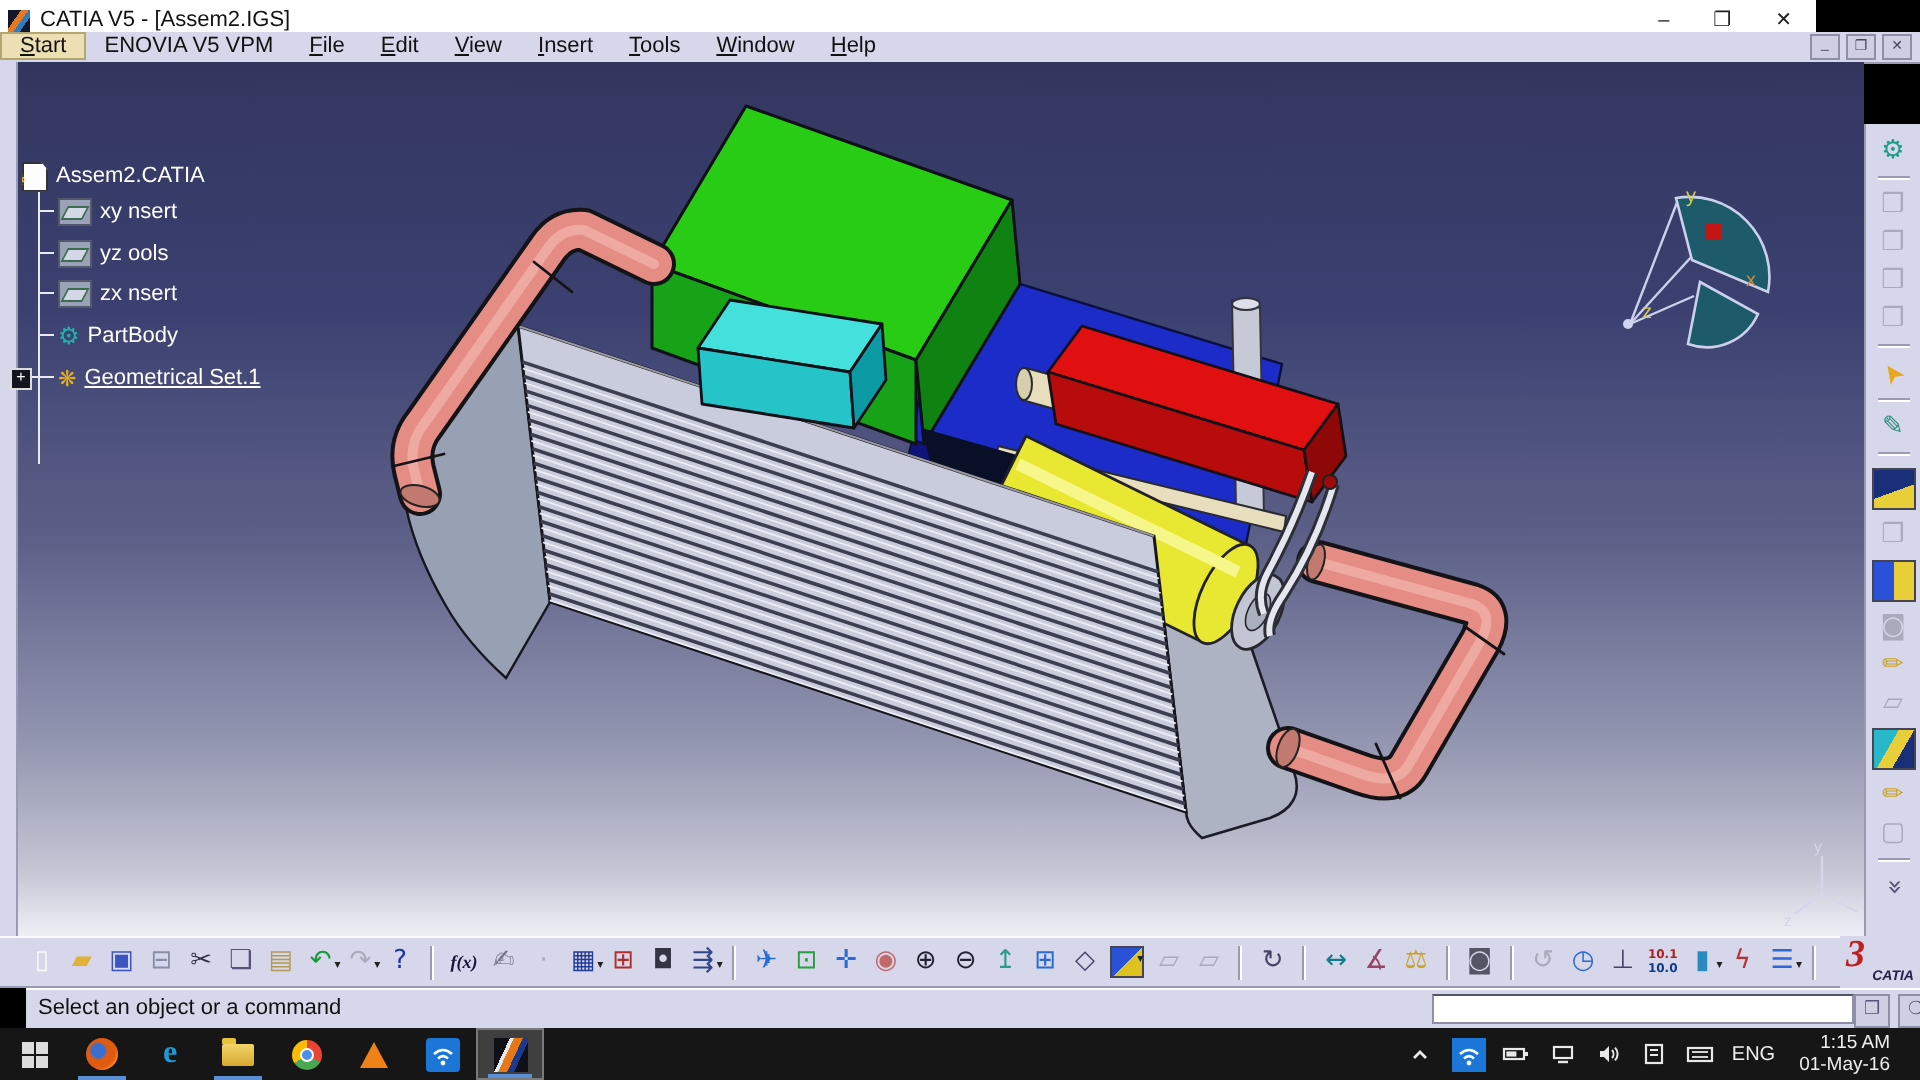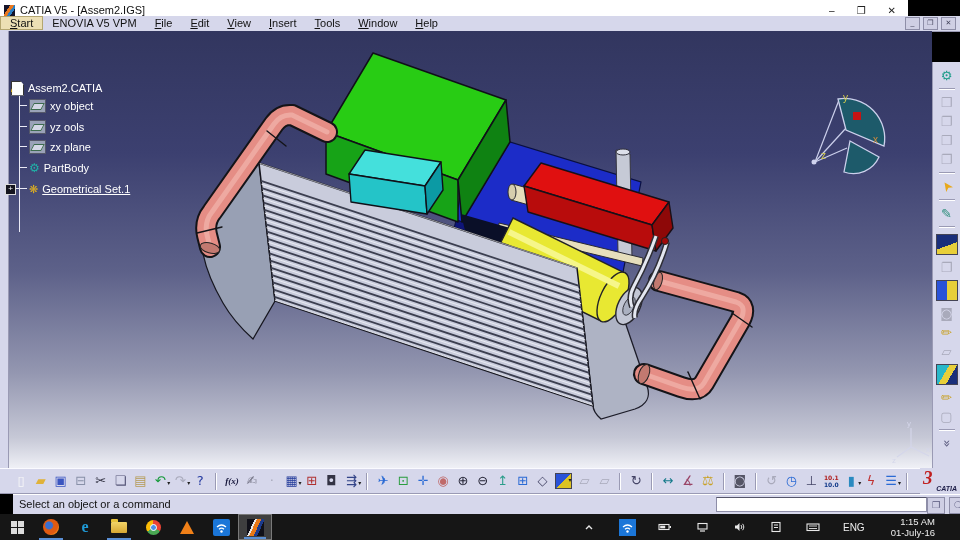--- a/index.html
+++ b/index.html
@@ -95,21 +95,21 @@
   .folder::before{content:"";position:absolute;left:0;top:-3px;width:7px;height:3px;background:#e8c23a;border-radius:1px 1px 0 0;}
   .chrome-c{width:15px;height:15px;border-radius:50%;position:relative;
     background:conic-gradient(#ea4335 0 33%,#4aa853 33% 66%,#fbbc05 66% 100%);}
   .chrome-c::after{content:"";position:absolute;left:4px;top:4px;width:7px;height:7px;border-radius:50%;
     background:#4a8fe8;border:1.5px solid #fff;box-sizing:border-box;}
   .vlc-cone{width:0;height:0;border-left:7px solid transparent;border-right:7px solid transparent;
     border-bottom:13px solid #f08018;}
   .blue-tile{width:17px;height:17px;background:#1b76d8;border-radius:2px;display:flex;align-items:center;justify-content:center;}
   .catia-tile{width:17px;height:17px;
     background:linear-gradient(115deg,#101018 32%,#e8e8e8 32% 40%,#e87816 40% 58%,#1b3a8c 58% 72%,#101018 72%);}
-  #tray{margin-left:auto;display:flex;align-items:center;gap:22px;padding-right:25px;font-size:10px;}
+  #tray{margin-left:auto;display:flex;align-items:center;gap:8px;padding-right:15px;font-size:10px;}
   .tray-ic{width:15px;height:15px;display:flex;align-items:center;justify-content:center;}
   .tray-ic.wifi-bg{background:#1b76d8;width:17px;height:17px;}
   #clock{text-align:right;font-size:9.5px;line-height:11px;padding-left:4px;}
 </style>
 </head>
 <body>
 
 <div id="titlebar">
   <div id="app-icon"></div>
   <span id="title-text">CATIA V5 - [Assem2.IGS]</span>
@@ -285,33 +285,33 @@
       <div class="tree-row" style="left:2px;top:2px;">
         <span class="icon-page">
             <span class="icon-gear-sm">⚙</span>
           </span>
         <span class="tree-label">Assem2.CATIA</span>
       </div>
       <div class="tree-row" style="left:20px;top:20px;">
         <span class="icon-plane">
             <i></i>
           </span>
-        <span class="tree-label">xy object</span>
+        <span class="tree-label">xy nsert</span>
       </div>
       <div class="tree-row" style="left:20px;top:41px;">
         <span class="icon-plane">
             <i></i>
           </span>
         <span class="tree-label">yz ools</span>
       </div>
       <div class="tree-row" style="left:20px;top:61px;">
         <span class="icon-plane">
             <i></i>
           </span>
-        <span class="tree-label">zx plane</span>
+        <span class="tree-label">zx nsert</span>
       </div>
       <div class="tree-row" style="left:20px;top:82px;">
         <span class="icon-partbody">⚙</span>
         <span class="tree-label">PartBody</span>
       </div>
       <div class="expander" style="left:-4px;top:106px;">+</div>
       <div class="tree-row" style="left:20px;top:103px;">
         <span class="icon-geoset">❋</span>
         <span class="tree-label u">Geometrical Set.1</span>
       </div>
@@ -492,16 +492,16 @@
     <span class="tray-ic">
       <svg width="14" height="12" viewBox="0 0 14 12">
           <rect x="1" y="3" width="12" height="6.5" fill="none" stroke="#e8e8e8" stroke-width="1.1"></rect>
           <line x1="3" y1="5" x2="11" y2="5" stroke="#e8e8e8" stroke-width="0.9"></line>
           <line x1="3" y1="7.5" x2="11" y2="7.5" stroke="#e8e8e8" stroke-width="0.9"></line>
         </svg>
     </span>
     <span>ENG</span>
     <span id="clock">
       <span>1:15 AM</span><br>
-      <span>01-July-16</span>
+      <span>01-May-16</span>
     </span>
   </div>
 </div>
 
 </body></html>

